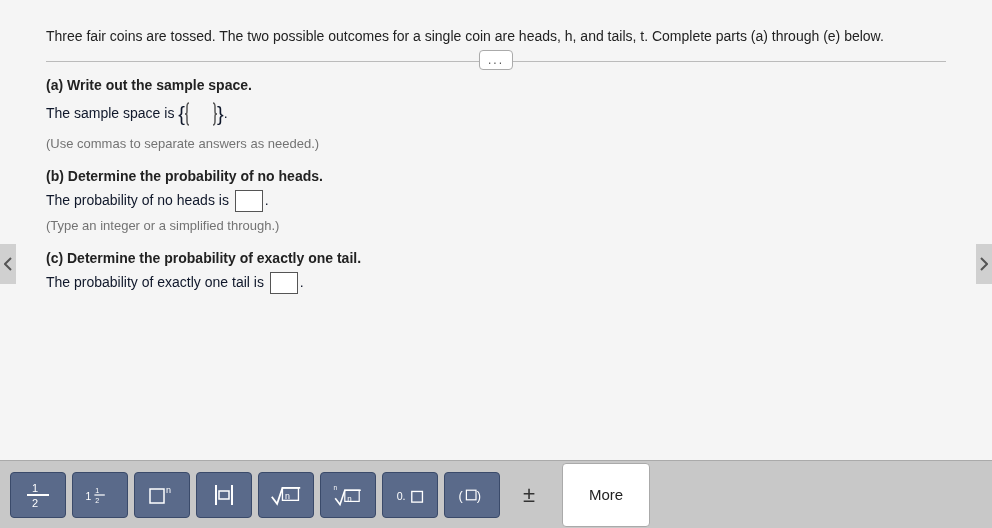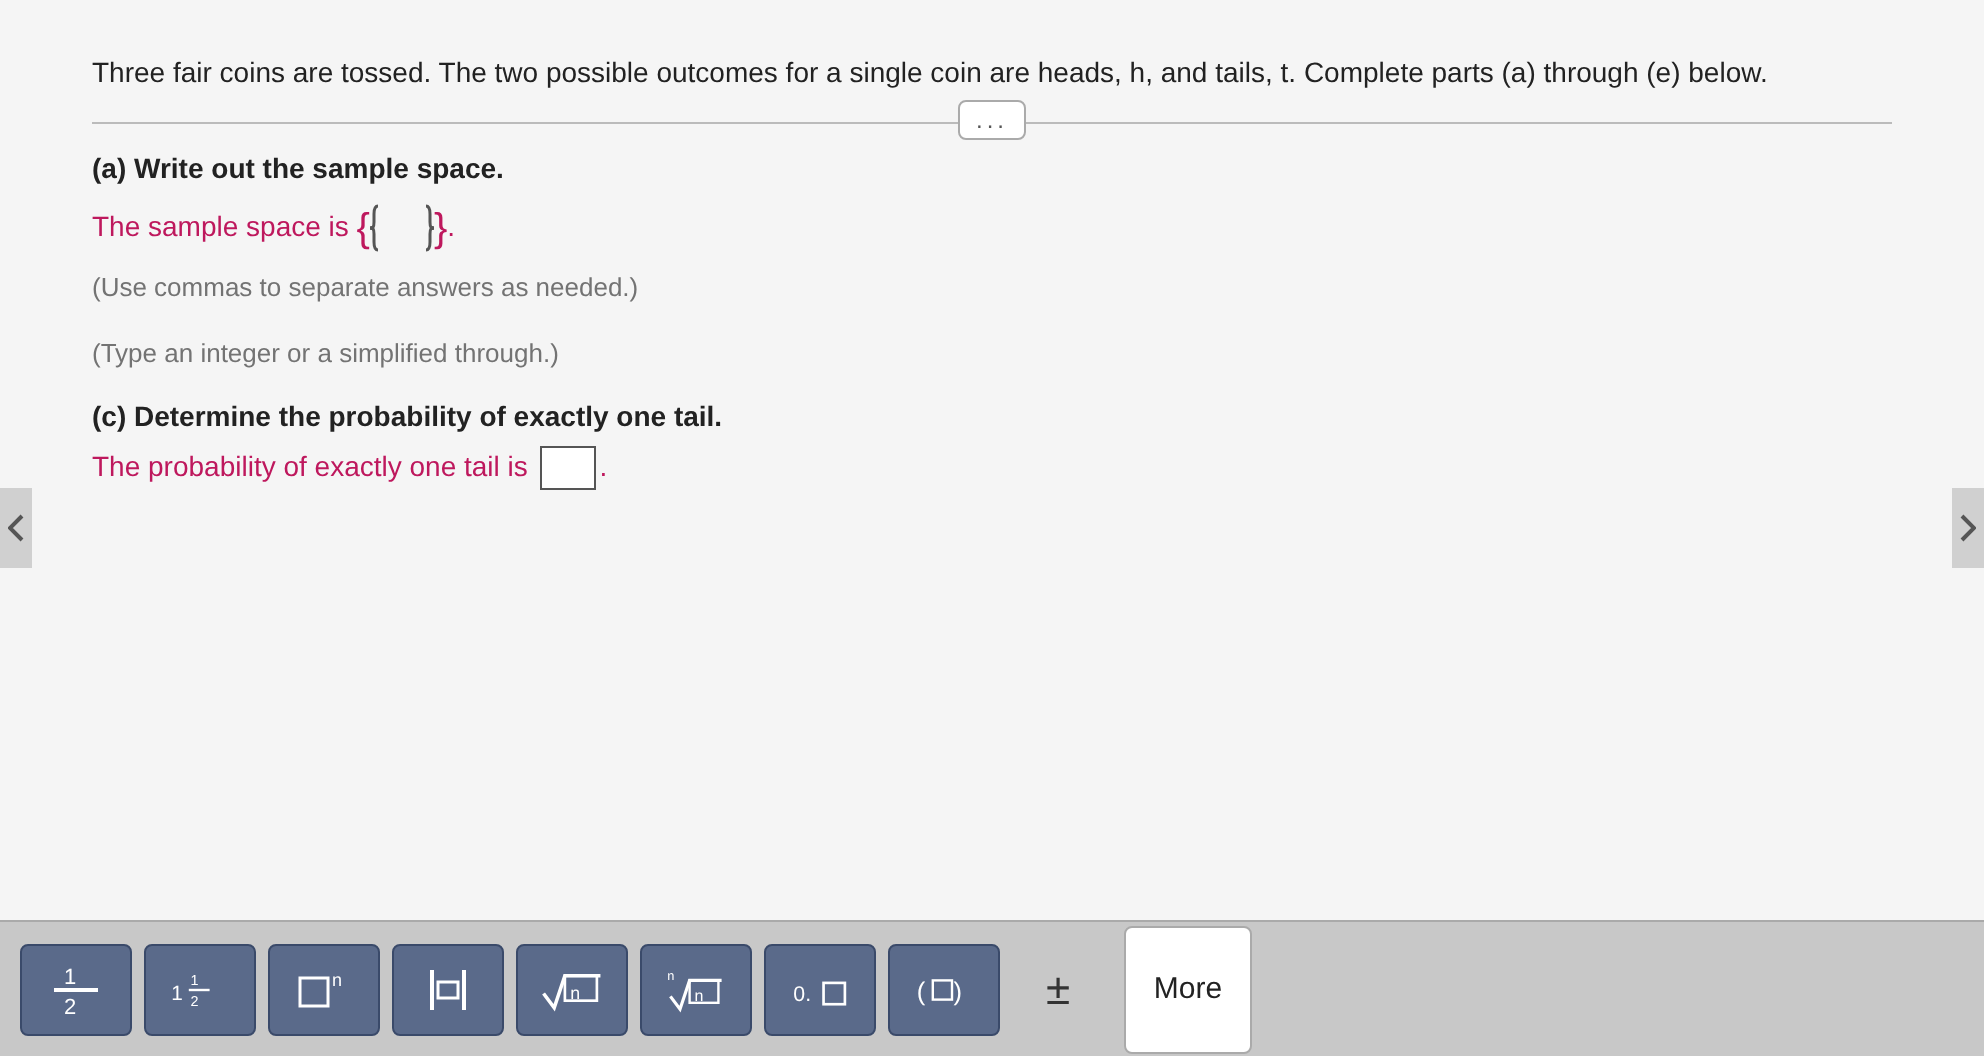--- a/index.html
+++ b/index.html
@@ -99,21 +99,21 @@
       font-size: 14px;
       color: #222;
     }
 
     .part-section {
       margin-bottom: 12px;
     }
 
     .part-text {
       font-size: 14px;
-      color: #be185d;
+      color: #0f172a;
       line-height: 1.6;
       margin-top: 4px;
     }
 
     .hint-text {
       font-size: 13px;
       color: #737373;
     }
 
     .inline-input {
@@ -152,21 +152,21 @@
 
     .toolbar-btn svg {
       width: 32px;
       height: 32px;
     }
 
     .toolbar-more {
       background: white;
       border: 1px solid #aaa;
       border-radius: 4px;
-      width: 64px;
+      width: 88px;
       height: 64px;
       display: flex;
       align-items: center;
       justify-content: center;
       cursor: pointer;
       font-size: 15px;
       color: #222;
       font-weight: normal;
       margin-left: 4px;
     }
@@ -219,20 +219,24 @@
           <div class="part-text">
             <span>The sample space is <span style="font-size:20px; vertical-align:middle;">{</span><span style="display:inline-block; position:relative; width:32px; height:26px; vertical-align:middle;"><svg viewBox="0 0 32 26" width="32" height="26">
                     <path d="M4,2 Q2,2 2,6 L2,10 Q2,14 0,13 Q2,12 2,16 L2,20 Q2,24 4,24" stroke="#555" stroke-width="1.5" fill="none"></path>
                     <path d="M28,2 Q30,2 30,6 L30,10 Q30,14 32,13 Q30,12 30,16 L30,20 Q30,24 28,24" stroke="#555" stroke-width="1.5" fill="none"></path>
                   </svg></span><span style="font-size:20px; vertical-align:middle;">}</span>.</span>
           </div>
           <div class="part-text hint-text">(Use commas to separate answers as needed.)</div>
         </div>
 
         <div class="part-section">
+          <span class="part-label">(b) Determine the probability of no heads.</span>
+          <div class="part-text">
+            <span>The probability of no heads is <span class="inline-input"></span>.</span>
+          </div>
           <div class="part-text hint-text">(Type an integer or a simplified through.)</div>
         </div>
 
         <div class="part-section">
           <span class="part-label">(c) Determine the probability of exactly one tail.</span>
           <div class="part-text">
             <span>The probability of exactly one tail is <span class="inline-input"></span>.</span>
           </div>
         </div>
 

